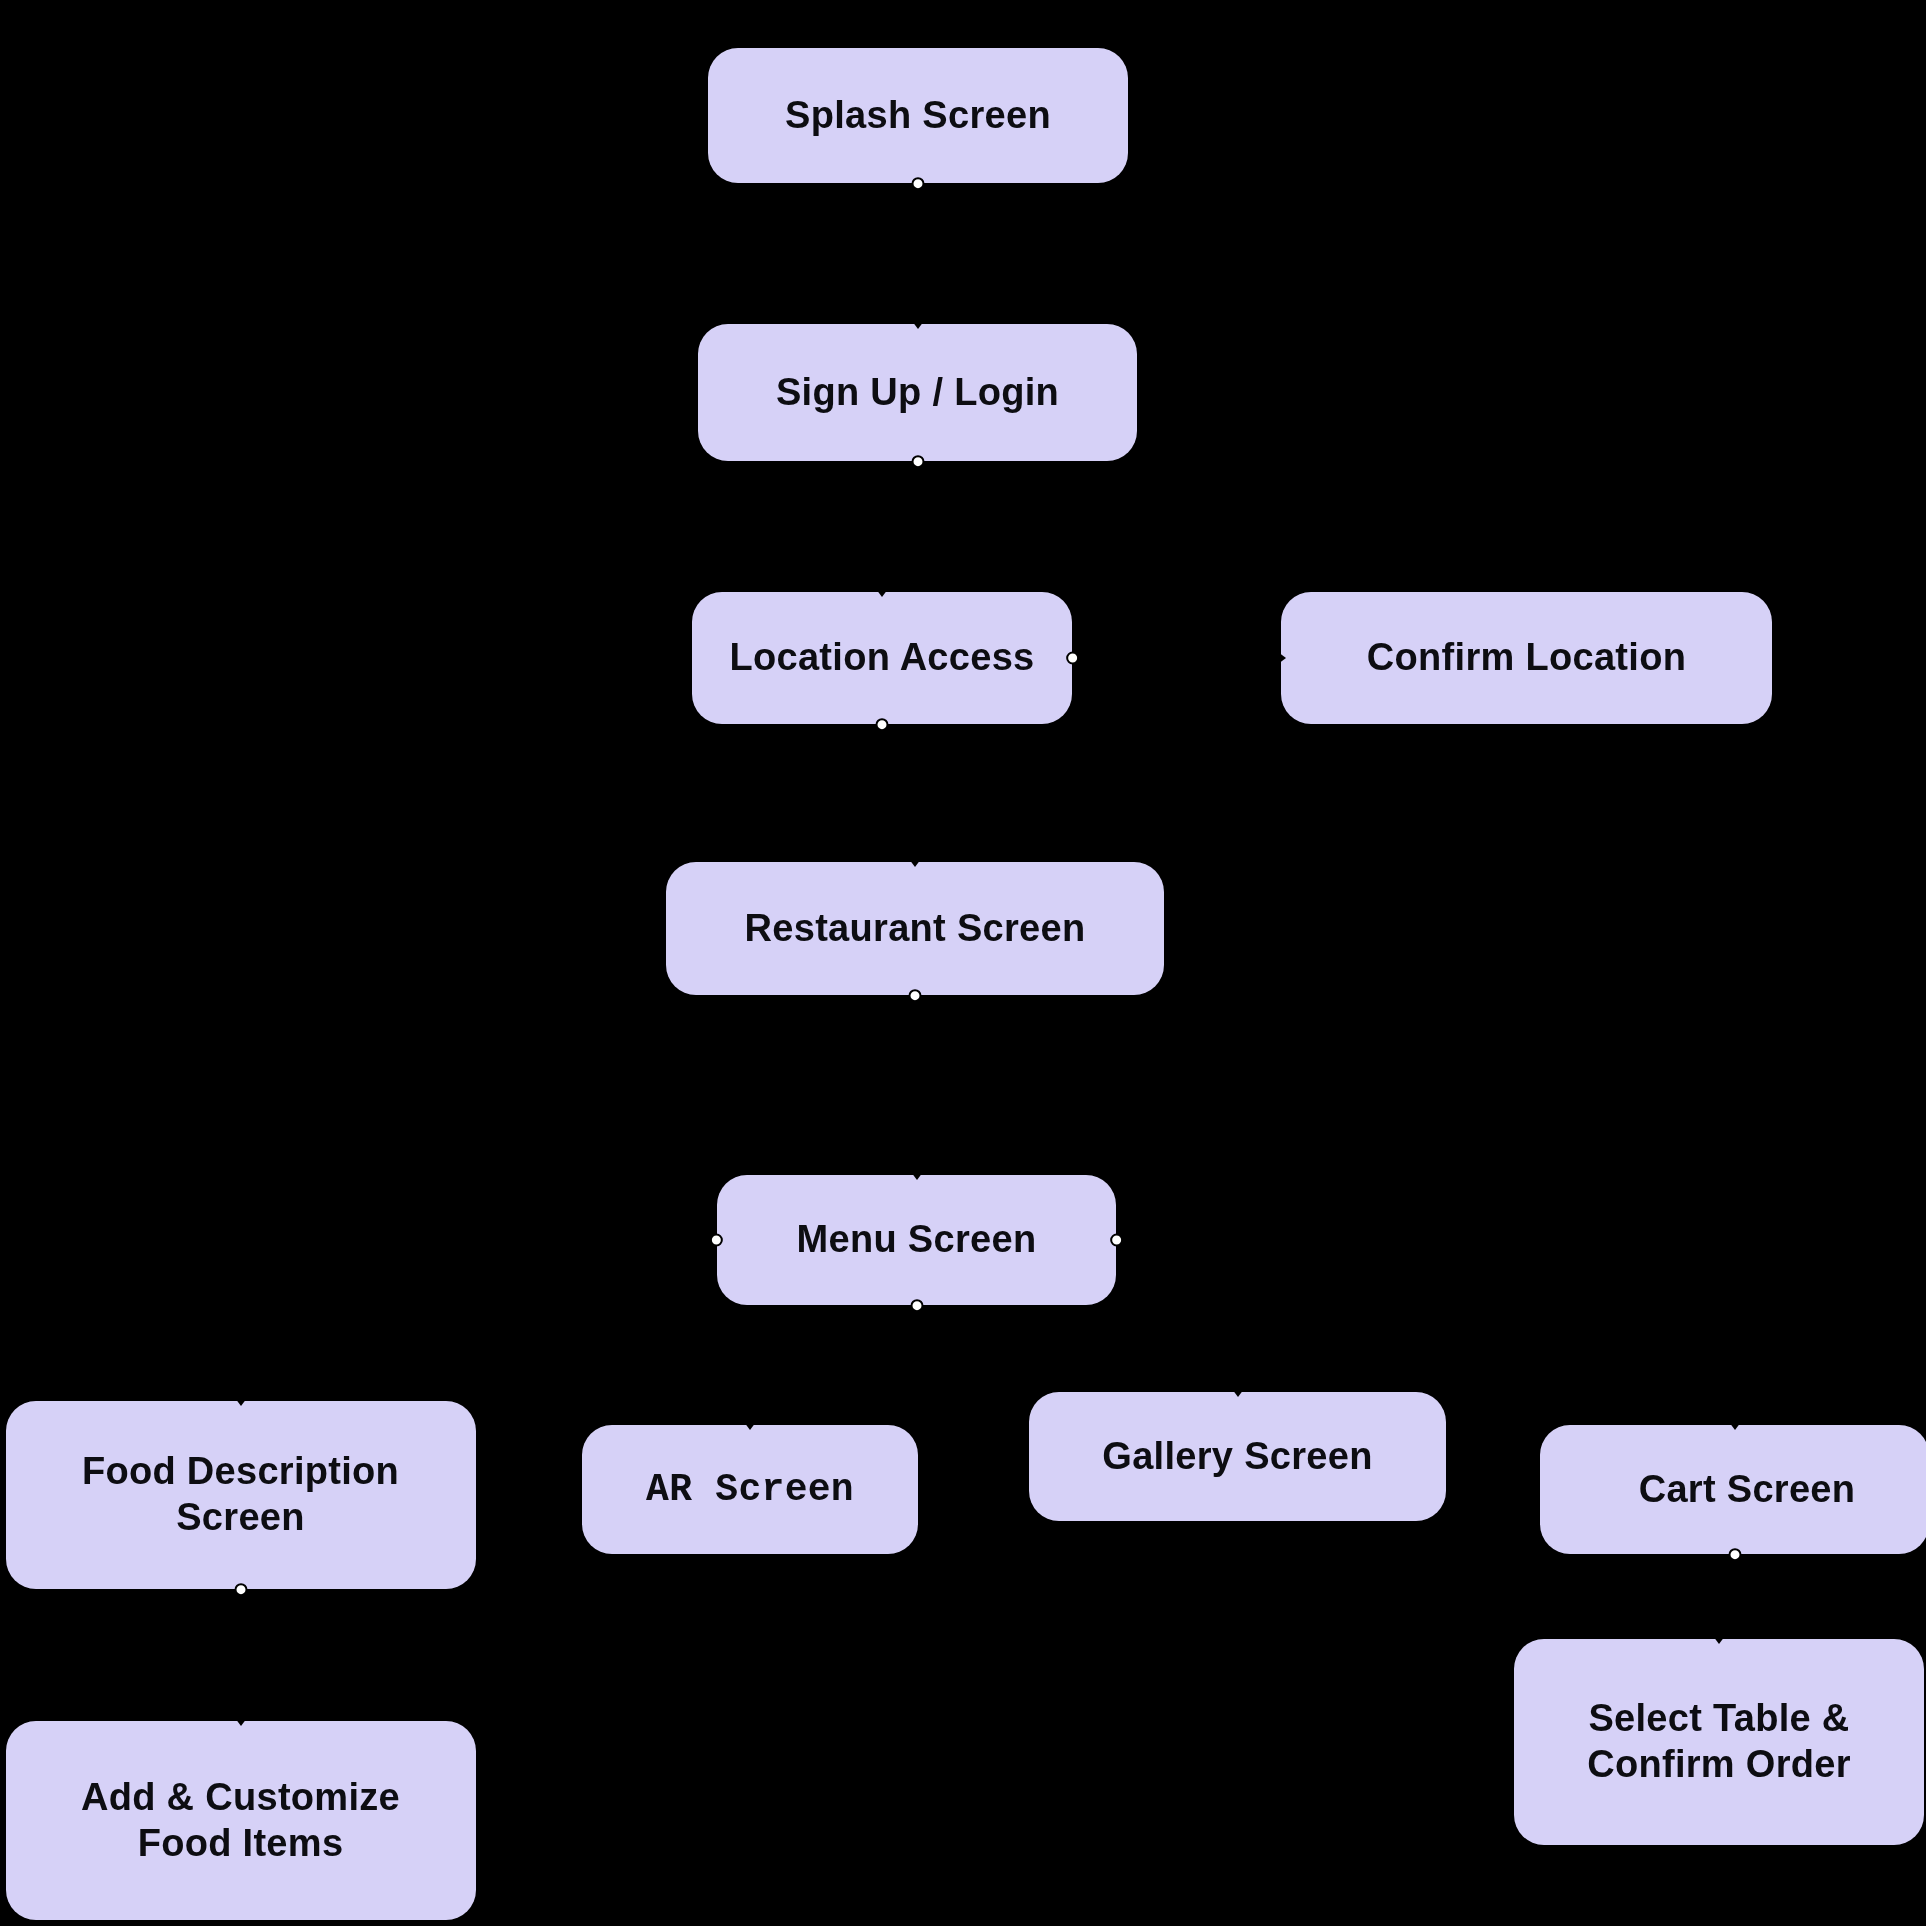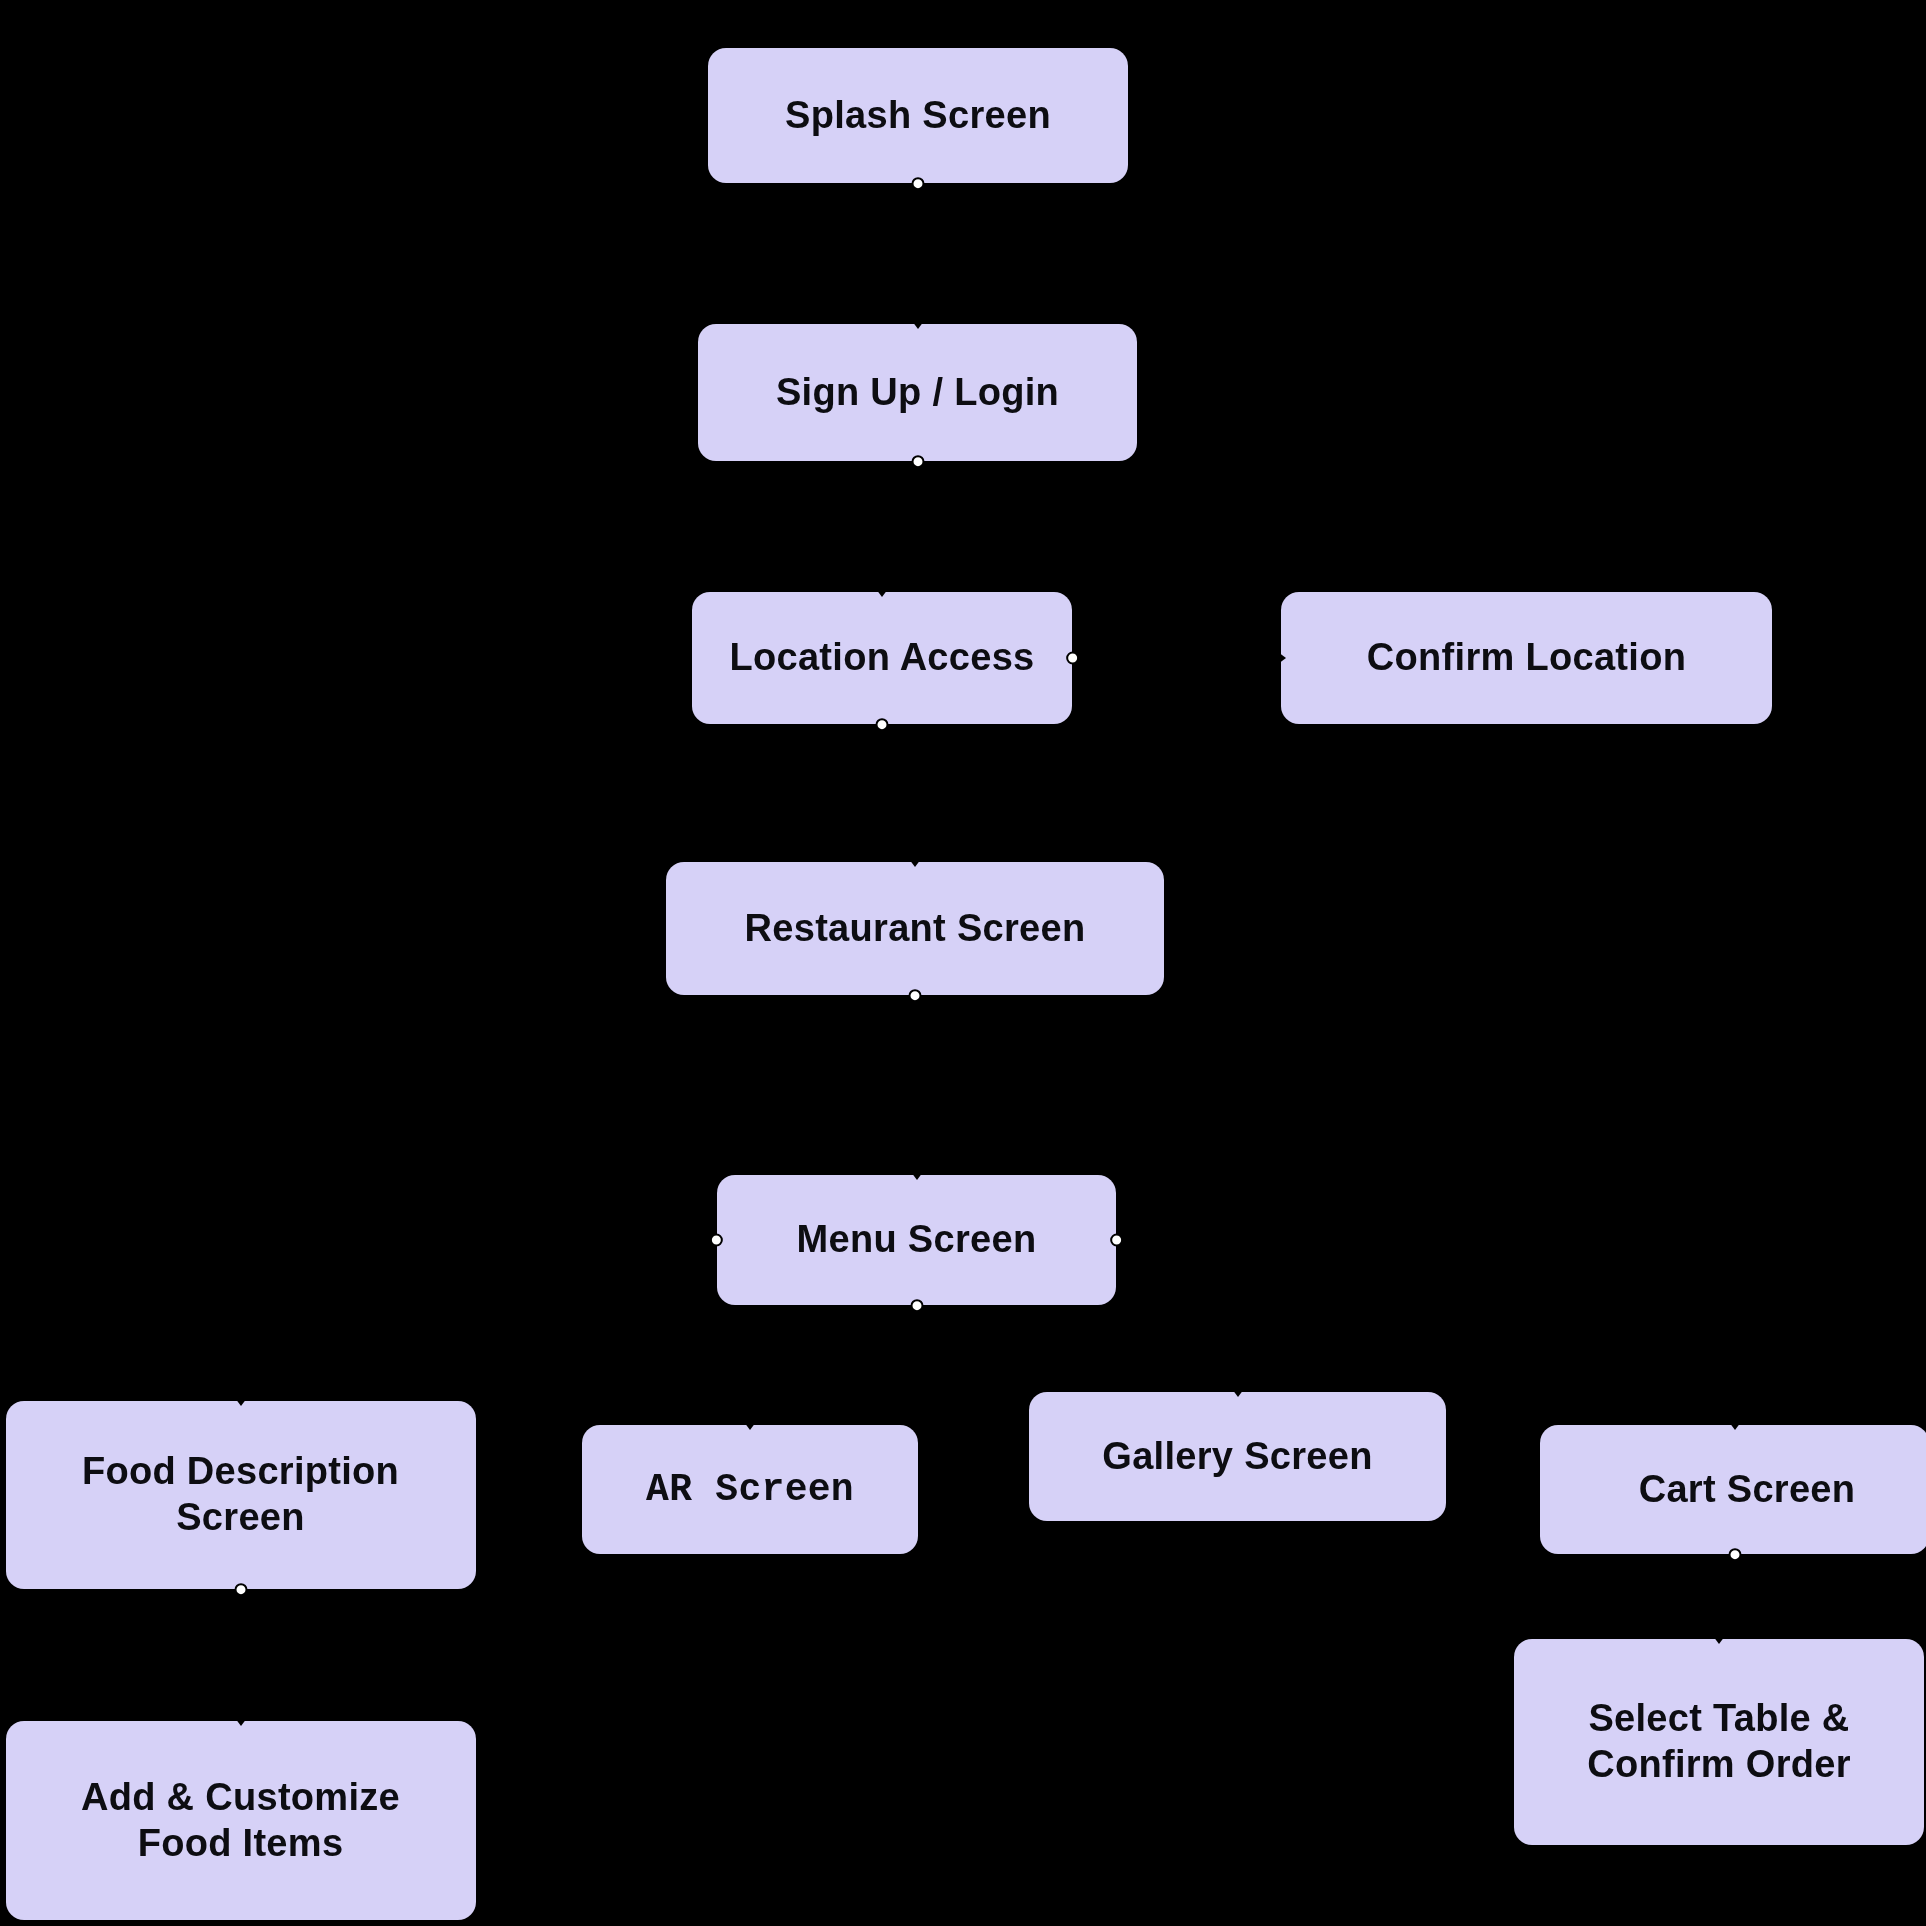--- a/index.html
+++ b/index.html
@@ -13,21 +13,21 @@
   }
   .canvas {
     position: relative;
     width: 1926px;
     height: 1926px;
     background: var(--bg, #000);
   }
   .node {
     position: absolute;
     background: var(--node-fill, #d6d1f7);
-    border-radius: 18px;
+    border-radius: 30px;
     display: flex;
     align-items: center;
     justify-content: center;
     text-align: center;
   }
   .node .label {
     color: var(--node-text, #0d0d12);
     font-weight: 700;
     font-size: 38px;
     line-height: 1.2;

